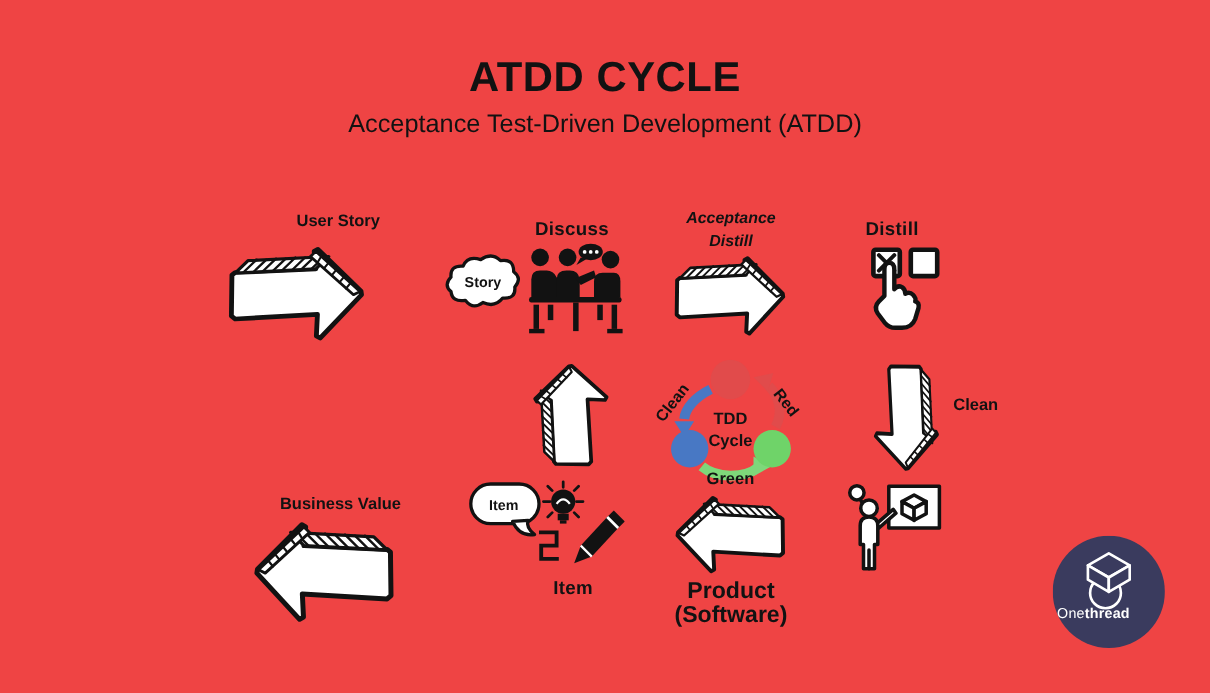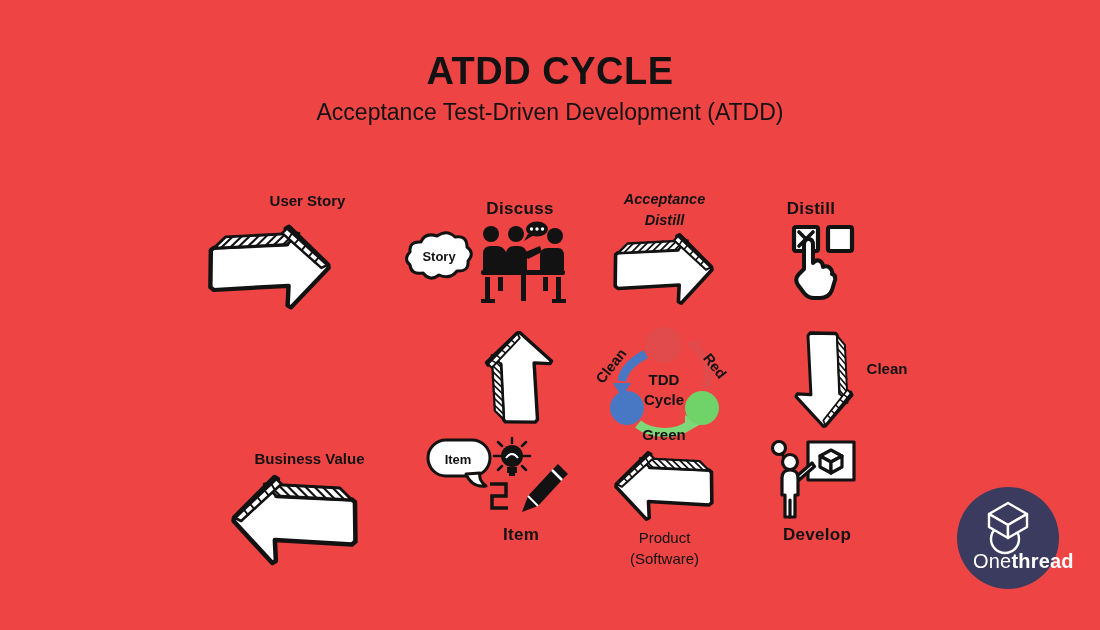--- a/index.html
+++ b/index.html
@@ -6,28 +6,28 @@
   .canvas{position:relative;width:1100px;height:630px;background:#ef4444;overflow:hidden;
           font-family:"Liberation Sans","DejaVu Sans",sans-serif;color:#121212;}
   .title{position:absolute;left:0;right:0;top:50px;text-align:center;
          font-size:38px;font-weight:800;letter-spacing:.5px;}
   .subtitle{position:absolute;left:0;right:0;top:99px;text-align:center;
             font-size:23px;font-weight:400;}
   .lbl{position:absolute;text-align:center;font-weight:700;color:#121212;}
   .t15{font-size:15px;}
   .t14{font-size:14.5px;line-height:21px;font-style:italic;}
   .h20{font-size:17px;letter-spacing:.3px;}
-  .reg{font-weight:400;font-size:15px;line-height:21px;}
+  .reg{font-weight:700;font-size:21px;line-height:21px;}
   svg.arr{position:absolute;}
   .rotm90{transform:rotate(-90deg);}
   .rot90{transform:rotate(90deg);}
   .flip{transform:scaleX(-1);}
   .logo-badge{position:absolute;left:957px;top:487px;width:102px;height:102px;}
-  .logo-text{position:absolute;left:16px;right:0;top:63px;text-align:left;color:#ffffff;
-             font-size:20px;letter-spacing:.2px;}
+  .logo-text{position:absolute;left:4px;right:0;top:63px;text-align:left;color:#ffffff;
+             font-size:13px;letter-spacing:.2px;}
   .logo-text .bold{font-weight:700;}
   .hidden-defs{position:absolute;width:0;height:0;overflow:hidden;}
 </style>
 </head>
 <body>
 
 <div class="canvas">
 
   <svg class="hidden-defs" aria-hidden="true">
     <defs>
@@ -161,21 +161,20 @@
       <path d="M50,18 L50,29 L61,35 L61,24 Z"></path>
       <path d="M72,18 L72,29 L61,35 L61,24 Z"></path>
       <circle cx="9" cy="10" r="6.5"></circle>
       <path d="M12,16 L15,21" fill="none"></path>
       <circle cx="20" cy="24" r="7.5"></circle>
       <path d="M27,38 L42,25 L44.5,28.5 L29,42 Z"></path>
       <path d="M12,57 L12,40 Q12,32 20,32 Q28,32 28,40 L28,57 L25,57 L25,79 L15,79 L15,57 Z"></path>
       <path d="M20,62 L20,79" fill="none"></path>
     </g>
   </svg>
-  <div class="lbl h20" style="left:752px;top:525px;width:130px;">Develop</div>
 
   <div class="logo-badge">
     <svg width="102" height="102" viewBox="0 0 102 102">
       <circle cx="51" cy="51" r="51" fill="#3a3b5e"></circle>
       <circle cx="48" cy="52" r="14" fill="none" stroke="#ffffff" stroke-width="2.4"></circle>
       <g stroke="#ffffff" stroke-width="2.4" stroke-linejoin="round">
         <path d="M51,16 L70,27 L51,38 L32,27 Z" fill="#3a3b5e"></path>
         <path d="M32,27 L32,40 L51,51 L51,38 Z" fill="#3a3b5e"></path>
         <path d="M70,27 L70,40 L51,51 L51,38 Z" fill="#3a3b5e"></path>
       </g>

